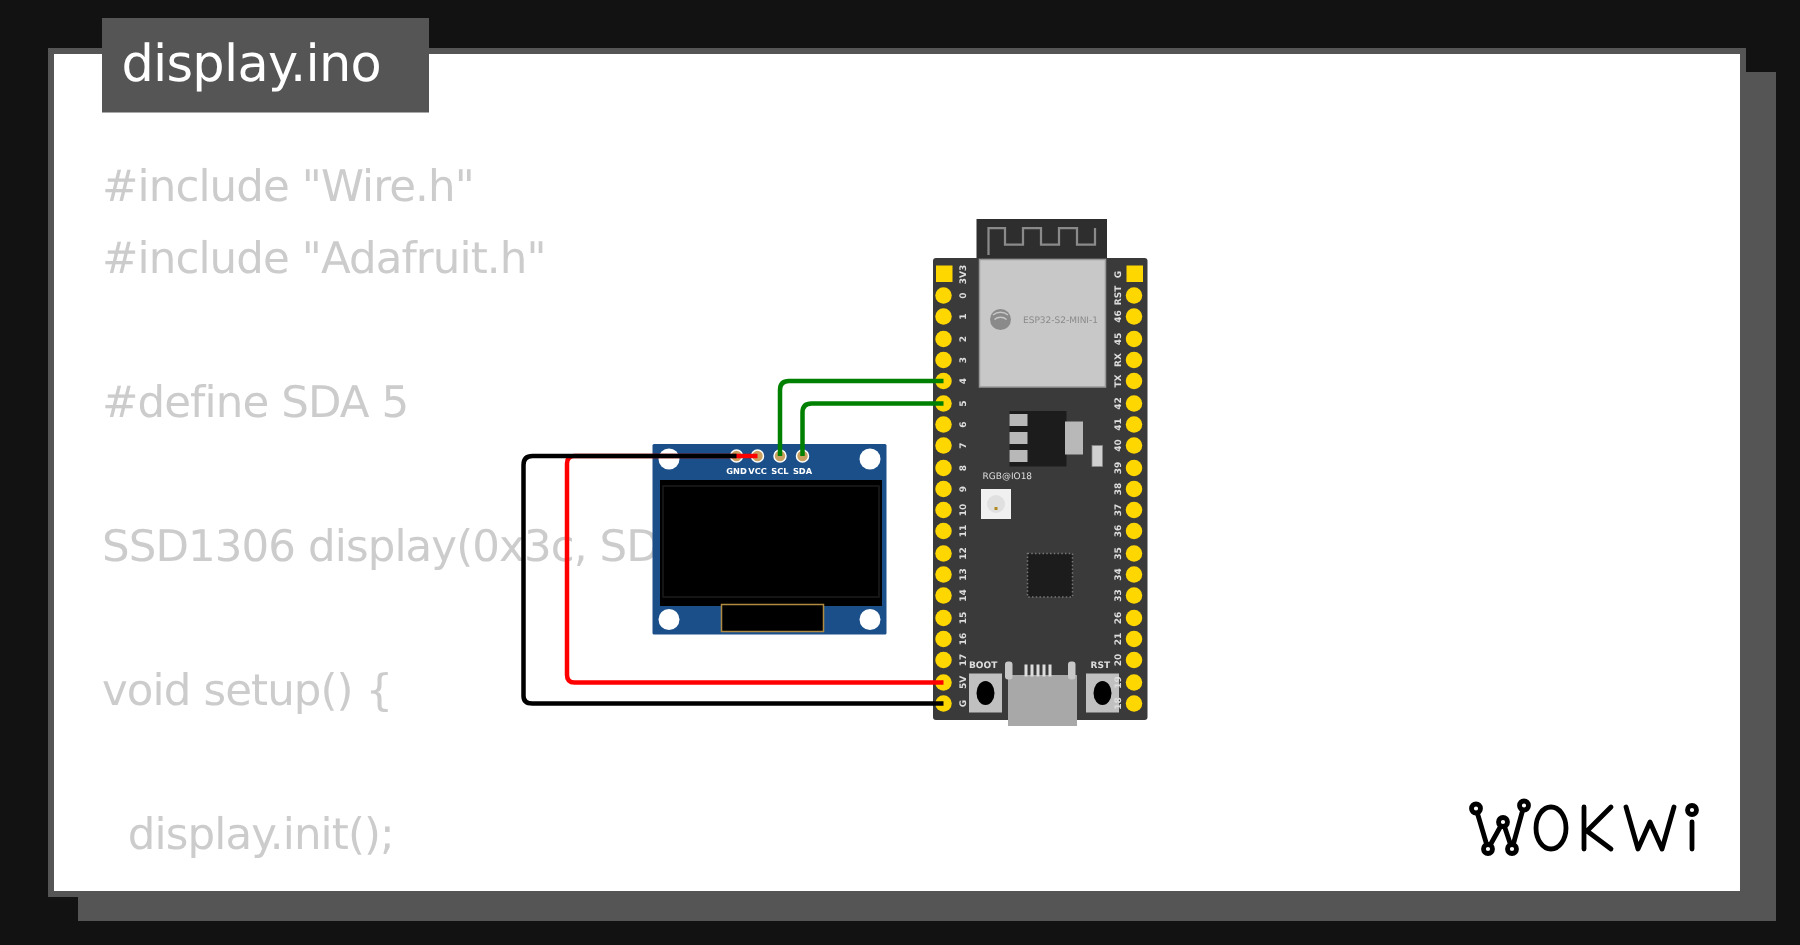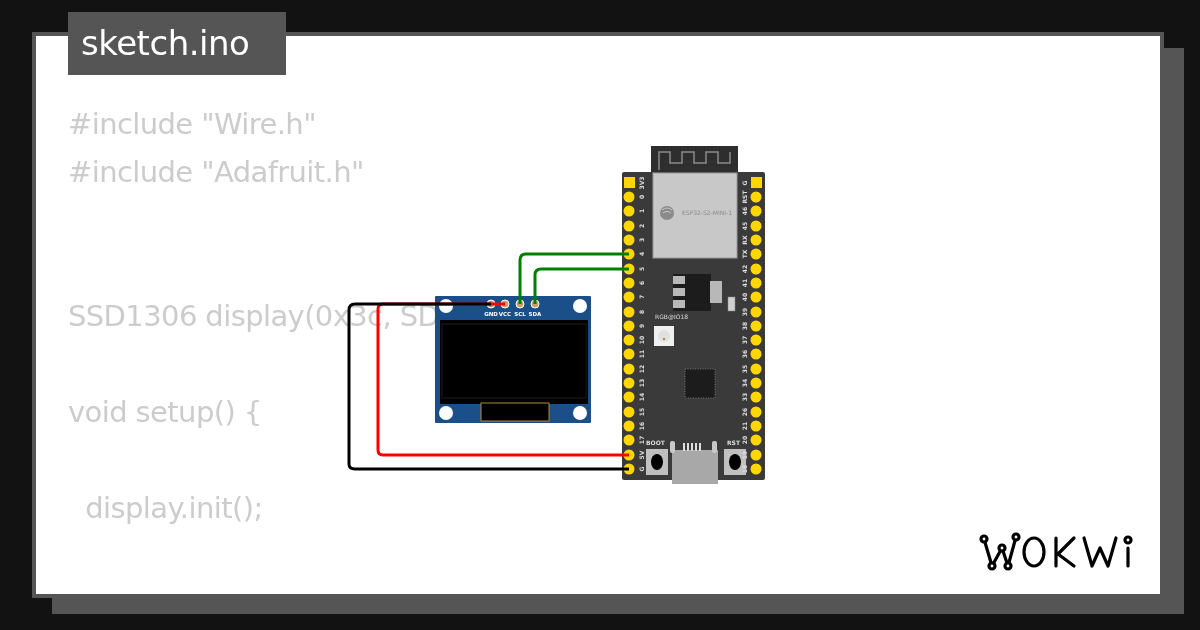--- a/index.html
+++ b/index.html
@@ -14,29 +14,30 @@
 </style>
 </head>
 <body>
 
 <div class="shadow"></div>
 <div class="card">
   <div class="code">
     <div class="ln">#include "Wire.h"</div>
     <div class="ln">#include "Adafruit.h"</div>
     <div class="ln"></div>
+    <div class="ln">#define SDA 5</div>
     <div class="ln"></div>
     <div class="ln">SSD1306 display(0x3c, SDA, SCL);</div>
     <div class="ln"></div>
     <div class="ln">void setup() {</div>
     <div class="ln"></div>
     <div class="ln">  display.init();</div>
   </div>
 </div>
-<div class="tab">sketch.ino</div>
+<div class="tab">display.ino</div>
 
 <svg class="diagram" width="1200" height="630" viewBox="0 0 1200 630" xmlns="http://www.w3.org/2000/svg">
 
   <g>
     <rect x="435" y="296" width="156" height="127" fill="#1a4f8a" rx="1"></rect>
     <circle cx="446" cy="306" r="7" fill="#ffffff"></circle>
     <circle cx="580" cy="306" r="7" fill="#ffffff"></circle>
     <circle cx="446" cy="413" r="7" fill="#ffffff"></circle>
     <circle cx="580" cy="413" r="7" fill="#ffffff"></circle>
     <rect x="440" y="320" width="148" height="84" fill="#000000"></rect>

